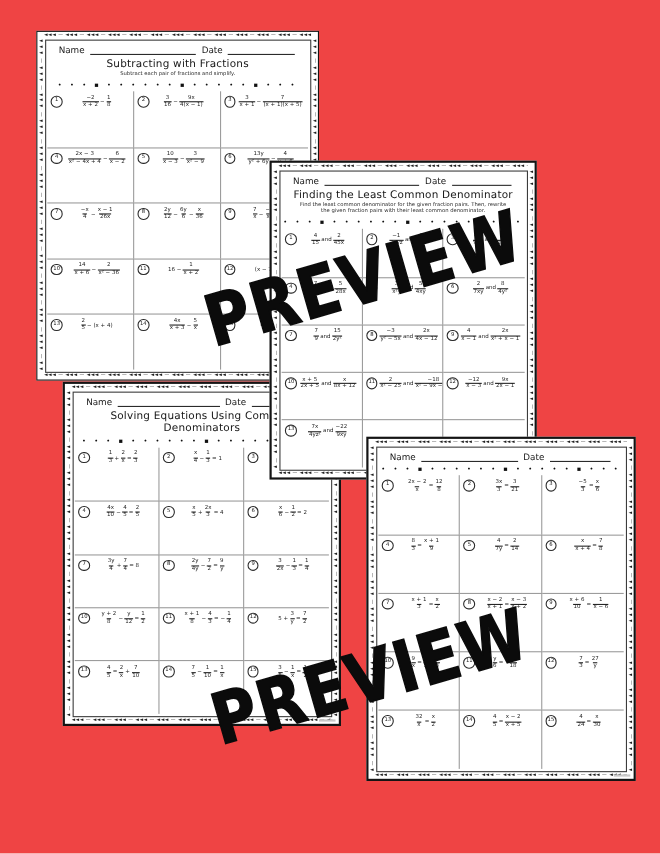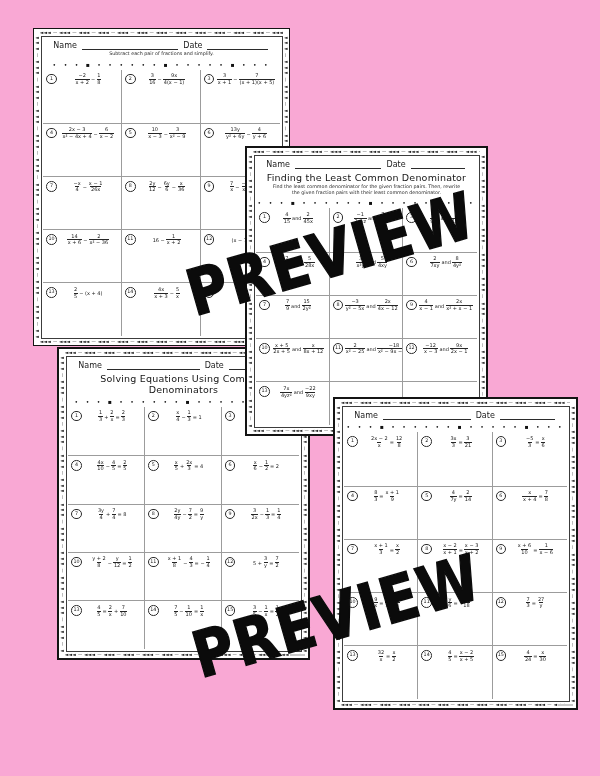--- a/index.html
+++ b/index.html
@@ -1,16 +1,16 @@
 <!DOCTYPE html>
 <html><head>
 <meta charset="utf-8">
 <style>
   html,body{margin:0;padding:0;background:#fff;}
-  #stage{position:relative;width:600px;height:776px;background:#f9a8d4;overflow:hidden;
+  #stage{position:relative;width:600px;height:776px;background:#ef4444;overflow:hidden;
          font-family:"DejaVu Sans",sans-serif;color:#1a1a1a;}
 
   
   .page{position:absolute;background:#ffffff;border:2px solid #141414;box-sizing:border-box;}
   .page.p1{left:33px;top:28px;width:257px;height:318px;border-width:1.5px;z-index:1;}
   .page.p3{left:57px;top:347px;width:253px;height:313px;z-index:2;}
   .page.p2{left:245px;top:146px;width:243px;height:290px;z-index:3;}
   .page.p4{left:333px;top:397px;width:245px;height:313px;z-index:4;}
   .page::after{content:"";position:absolute;right:3px;bottom:2px;width:15px;height:2.5px;background:#c8c8c8;}
 
@@ -72,20 +72,21 @@
     <div class="strip left">◄◄◄ — ◄◄◄ — ◄◄◄ — ◄◄◄ — ◄◄◄ — ◄◄◄ — ◄◄◄ — ◄◄◄ — ◄◄◄ — ◄◄◄ — ◄◄◄ — ◄◄◄ — ◄◄◄ — ◄◄◄ — ◄◄◄ — ◄◄◄ — ◄◄◄ — ◄◄◄ — ◄◄◄ — ◄◄◄ — ◄◄◄ — ◄◄◄ — ◄◄◄ — ◄◄◄ — </div>
     <div class="strip right">◄◄◄ — ◄◄◄ — ◄◄◄ — ◄◄◄ — ◄◄◄ — ◄◄◄ — ◄◄◄ — ◄◄◄ — ◄◄◄ — ◄◄◄ — ◄◄◄ — ◄◄◄ — ◄◄◄ — ◄◄◄ — ◄◄◄ — ◄◄◄ — ◄◄◄ — ◄◄◄ — ◄◄◄ — ◄◄◄ — ◄◄◄ — ◄◄◄ — ◄◄◄ — ◄◄◄ — </div>
     <div class="borderline"></div>
     <div class="content">
       <div class="nd-row">
         <span>Name</span>
         <span class="nd-line name"></span>
         <span>Date</span>
         <span class="nd-line date"></span>
       </div>
+      <div class="title">Subtracting with Fractions</div>
       <div class="subtitle">Subtract each pair of fractions and simplify.</div>
       <div class="dots">• • • ▪ • • • • • • ▪ • • • • • ▪ • • •</div>
       <div class="grid">
 
           <div class="cell">
             <span class="pnum">1</span>
             <span class="expr">
               <span class="frac">
                 <span class="fn">−2</span>
                 <span class="fd">x + 2</span>

